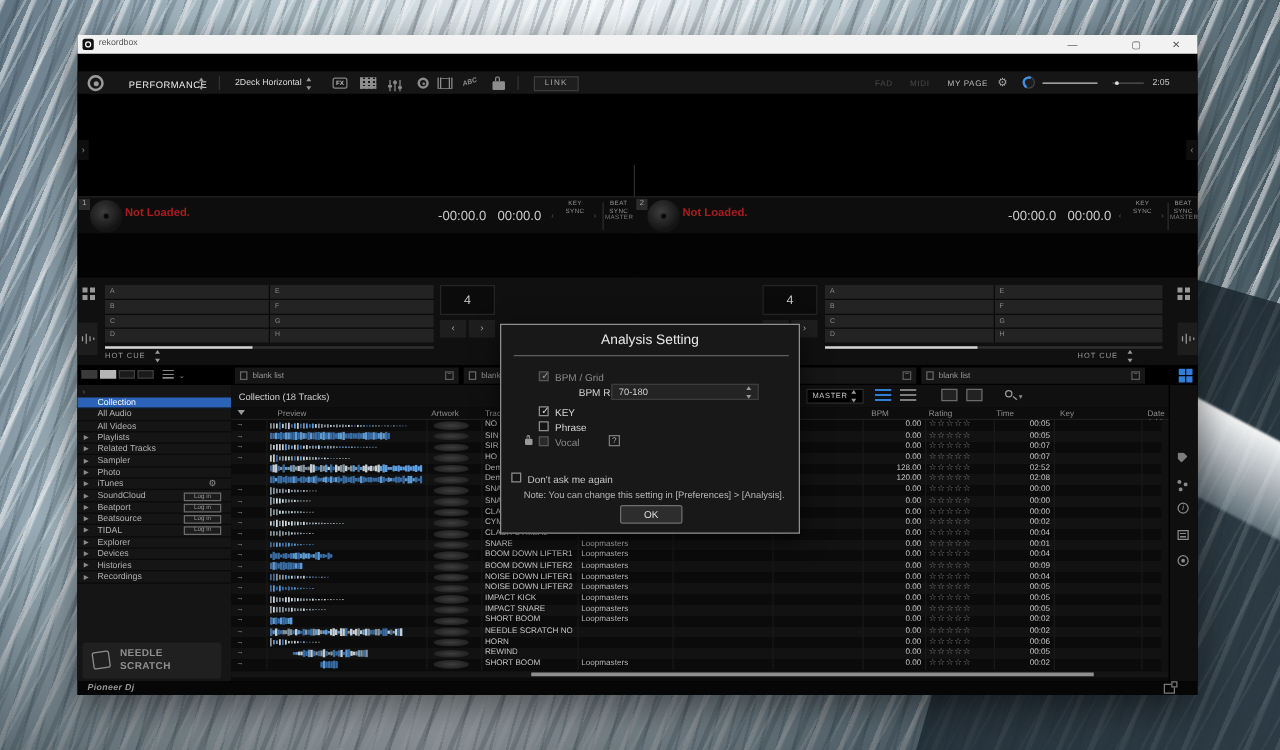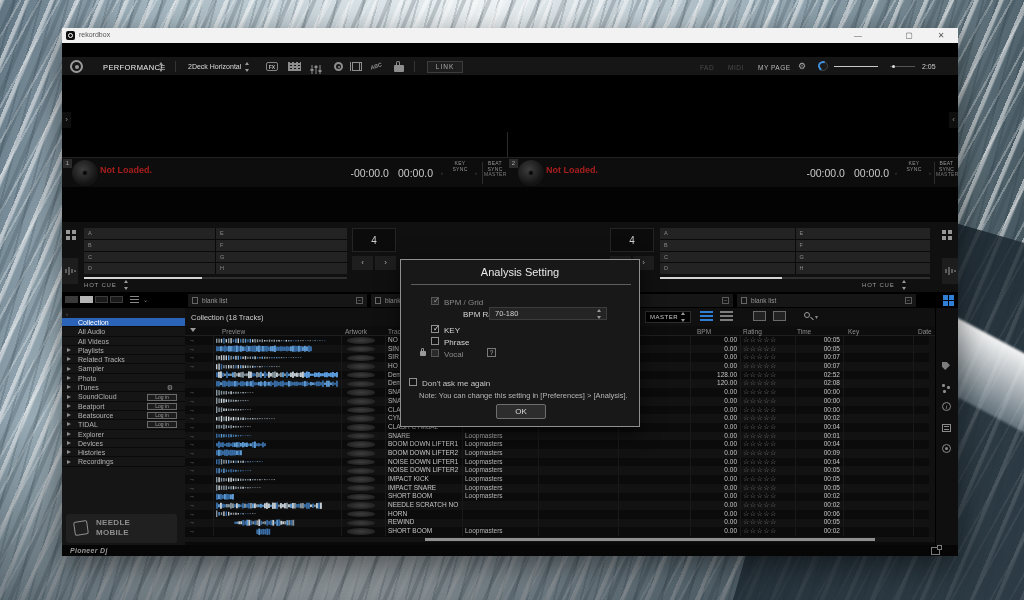--- a/index.html
+++ b/index.html
@@ -372,21 +372,21 @@
           <div class="sb-item"><span class="tri"></span><span>Beatport</span><span class="lgn">Log in</span></div>
           <div class="sb-item"><span class="tri"></span><span>Beatsource</span><span class="lgn">Log in</span></div>
           <div class="sb-item"><span class="tri"></span><span>TIDAL</span><span class="lgn">Log in</span></div>
           <div class="sb-item"><span class="tri"></span><span>Explorer</span></div>
           <div class="sb-item"><span class="tri"></span><span>Devices</span></div>
           <div class="sb-item"><span class="tri"></span><span>Histories</span></div>
           <div class="sb-item"><span class="tri"></span><span>Recordings</span></div>
         </div>
       <div class="searchmobile">
         <span class="smic"></span>
-        <span class="tx"><span>NEEDLE</span><br><span>MOBILE</span></span>
+        <span class="tx"><span>NEEDLE</span><br><span>SCRATCH</span></span>
       </div>
     </div>
 
     <div class="tracklist">
       <div class="statusrow">
         <span class="st-tx">Collection (18 Tracks)</span>
         <span class="masterbox">MASTER</span>
         <span class="spin" style="left:496px;top:4px">
             <b></b>
             <i></i>

